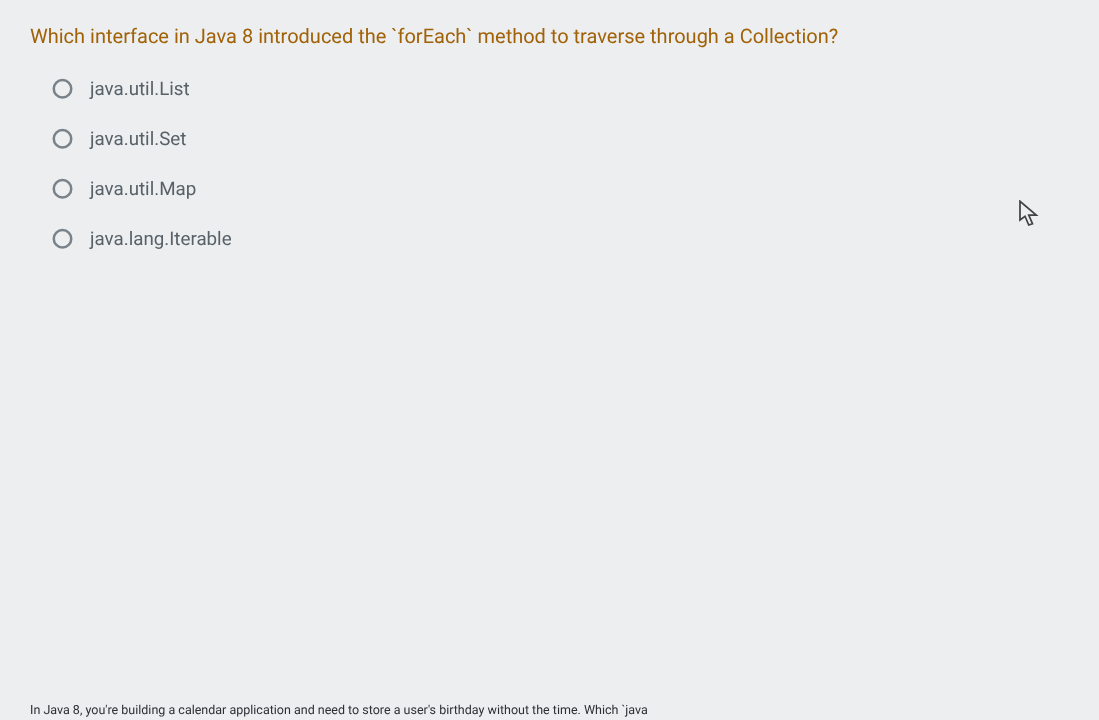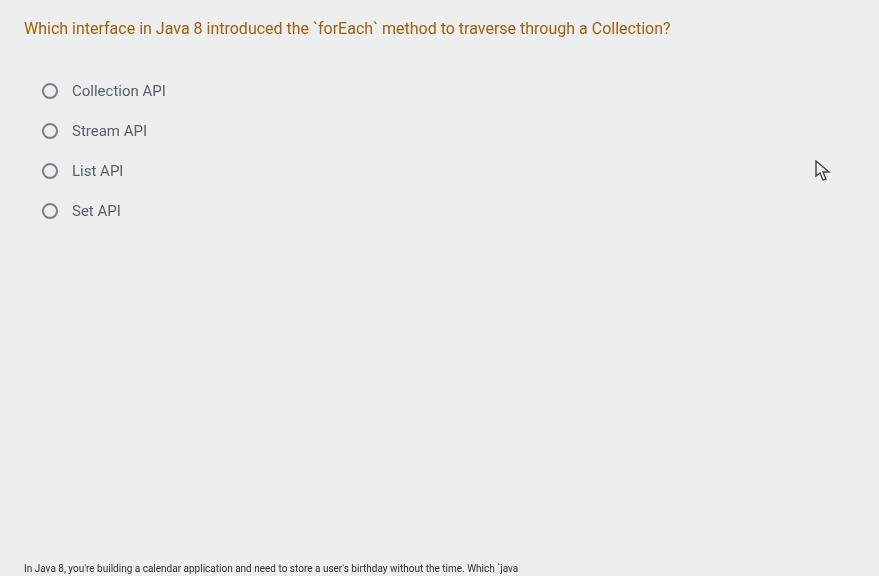--- a/index.html
+++ b/index.html
@@ -64,40 +64,40 @@
       width: 16px;
       height: 22px;
       pointer-events: none;
     }
   </style>
 </head>
 <body>
 
 <div class="question-block">
   <div class="question-text">Which interface in Java 8 introduced the `forEach` method to traverse through a Collection?</div>
+  <div class="options">
+    <div class="option-row">
+      <span class="radio-circle"></span>
+      <span class="option-label">java.util.List</span>
+    </div>
+    <div class="option-row">
+      <span class="radio-circle"></span>
+      <span class="option-label">java.util.Set</span>
+    </div>
+    <div class="option-row">
+      <span class="radio-circle"></span>
+      <span class="option-label">java.util.Map</span>
+    </div>
+    <div class="option-row">
+      <span class="radio-circle"></span>
+      <span class="option-label">java.lang.Iterable</span>
+    </div>
+  </div>
 </div>
 
 <div class="question-block">
-  <div class="options">
-    <div class="option-row">
-      <span class="radio-circle"></span>
-      <span class="option-label">Collection API</span>
-    </div>
-    <div class="option-row">
-      <span class="radio-circle"></span>
-      <span class="option-label">Stream API</span>
-    </div>
-    <div class="option-row">
-      <span class="radio-circle"></span>
-      <span class="option-label">List API</span>
-    </div>
-    <div class="option-row">
-      <span class="radio-circle"></span>
-      <span class="option-label">Set API</span>
-    </div>
-  </div>
 </div>
 
 <div class="partial-question">In Java 8, you're building a calendar application and need to store a user's birthday without the time. Which `java</div>
 
 <svg class="cursor-icon" viewBox="0 0 16 22">
   <path d="M1 1 L1 16 L5 13 L8 20 L11 19 L8 12 L14 12 Z" fill="none" stroke="#444" stroke-width="1.4"></path>
 </svg>
 
 </body></html>

